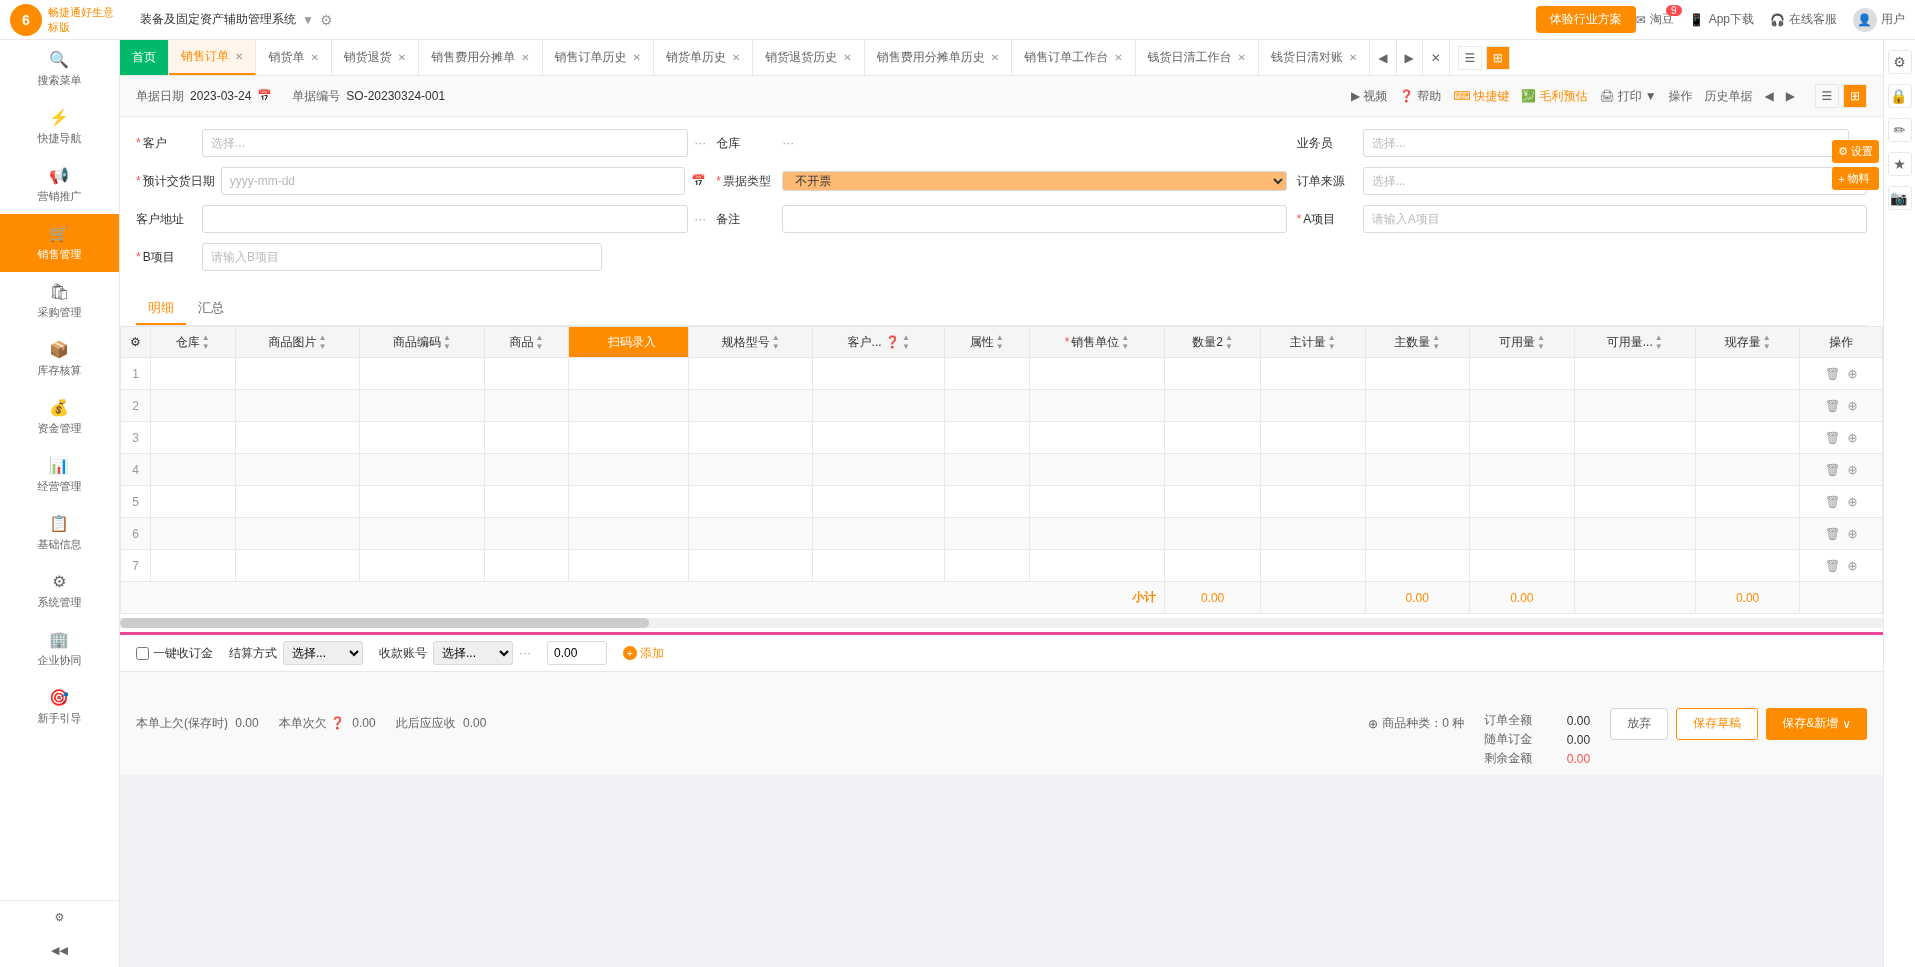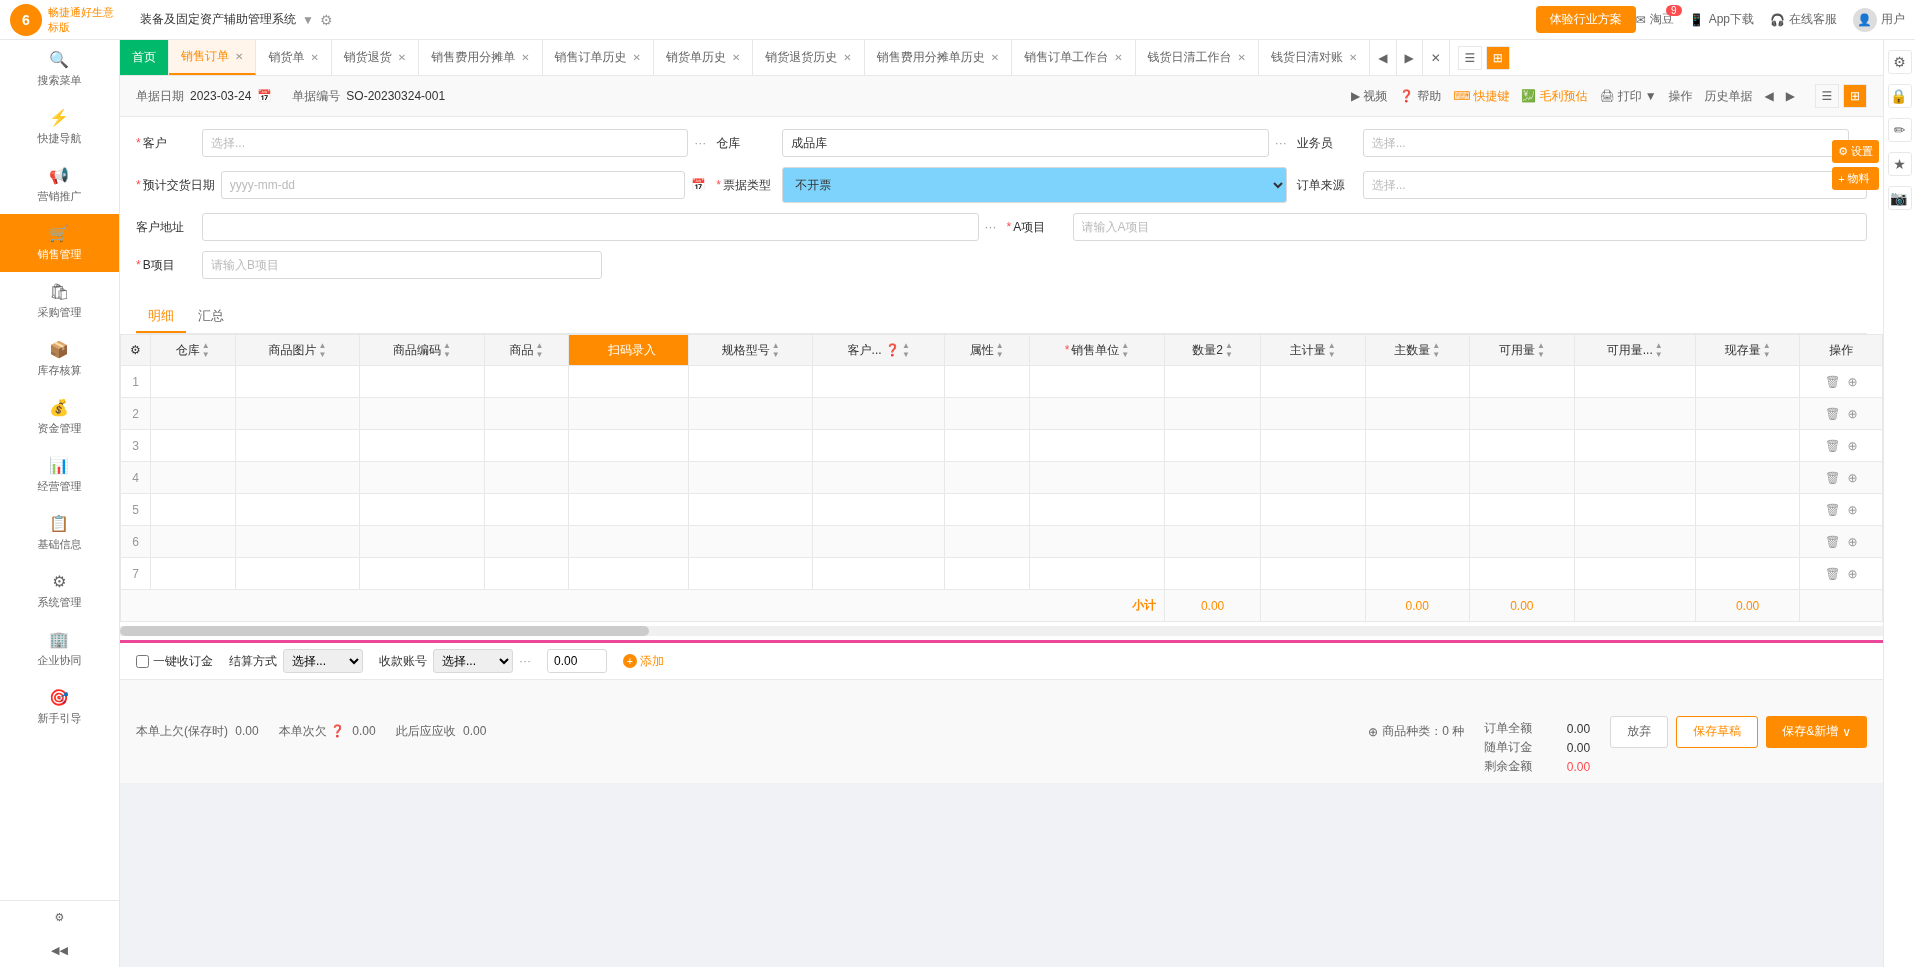--- a/index.html
+++ b/index.html
@@ -54,21 +54,21 @@
     .action-link.orange { color: #ff8c00; }
     
     
     .form-body { padding: 12px 16px; }
     .form-row { display: flex; align-items: center; margin-bottom: 10px; gap: 10px; }
     .field-group { display: flex; align-items: center; gap: 6px; flex: 1; }
     .field-label { color: #333; font-size: 12px; min-width: 60px; white-space: nowrap; }
     .field-label.required::before { content: '*'; color: #ff4d4f; margin-right: 2px; }
     .field-input { flex: 1; height: 28px; border: 1px solid #d9d9d9; border-radius: 3px; padding: 0 8px; font-size: 12px; color: #333; outline: none; background: white; }
     .field-input::placeholder { color: #bbb; }
-    .field-select { flex: 1; height: 36px; border: 1px solid #d9d9d9; border-radius: 3px; padding: 0 8px; font-size: 12px; color: #333; outline: none; background: #7dd3fc; cursor: pointer; }
+    .field-select { flex: 1; height: 20px; border: 1px solid #d9d9d9; border-radius: 3px; padding: 0 8px; font-size: 12px; color: #333; outline: none; background: #fdba74; cursor: pointer; }
     .field-dots { color: #999; cursor: pointer; font-size: 12px; }
     .date-icon { color: #999; cursor: pointer; }
     
     
     .detail-tabs { display: flex; align-items: center; border-bottom: 1px solid #e8e8e8; margin: 0 16px; }
     .detail-tab { padding: 6px 12px; cursor: pointer; font-size: 13px; color: #666; border-bottom: 2px solid transparent; }
     .detail-tab.active { color: #ff8c00; border-bottom: 2px solid #ff8c00; font-weight: 500; }
     
     
     .table-container { margin: 0 0; overflow-x: auto; }
@@ -335,21 +335,20 @@
 
         <div class="form-body">
           <div class="form-row">
             <div class="field-group">
               <span class="field-label required">客户</span>
               <input class="field-input" type="text" placeholder="选择..." style="">
               <span class="field-dots">···</span>
             </div>
             <div class="field-group">
               <span class="field-label">仓库</span>
-              <input class="field-input" type="text" value="成品库" style="">
               <span class="field-dots">···</span>
             </div>
             <div class="field-group">
               <span class="field-label">业务员</span>
               <input class="field-input" type="text" placeholder="选择..." style="">
               <span class="field-dots">···</span>
             </div>
           </div>
 
           <div class="form-row">
@@ -370,20 +369,24 @@
               <span class="field-label">订单来源</span>
               <input class="field-input" type="text" placeholder="选择..." style="">
             </div>
           </div>
 
           <div class="form-row">
             <div class="field-group">
               <span class="field-label">客户地址</span>
               <input class="field-input" type="text" placeholder="" style="">
               <span class="field-dots">···</span>
+            </div>
+            <div class="field-group">
+              <span class="field-label">备注</span>
+              <input class="field-input" type="text" placeholder="" style="flex: 2 1 0%;">
             </div>
             <div class="field-group">
               <span class="field-label required">A项目</span>
               <input class="field-input" type="text" placeholder="请输入A项目" style="">
             </div>
           </div>
 
           <div class="form-row">
             <div class="field-group">
               <span class="field-label required">B项目</span>

